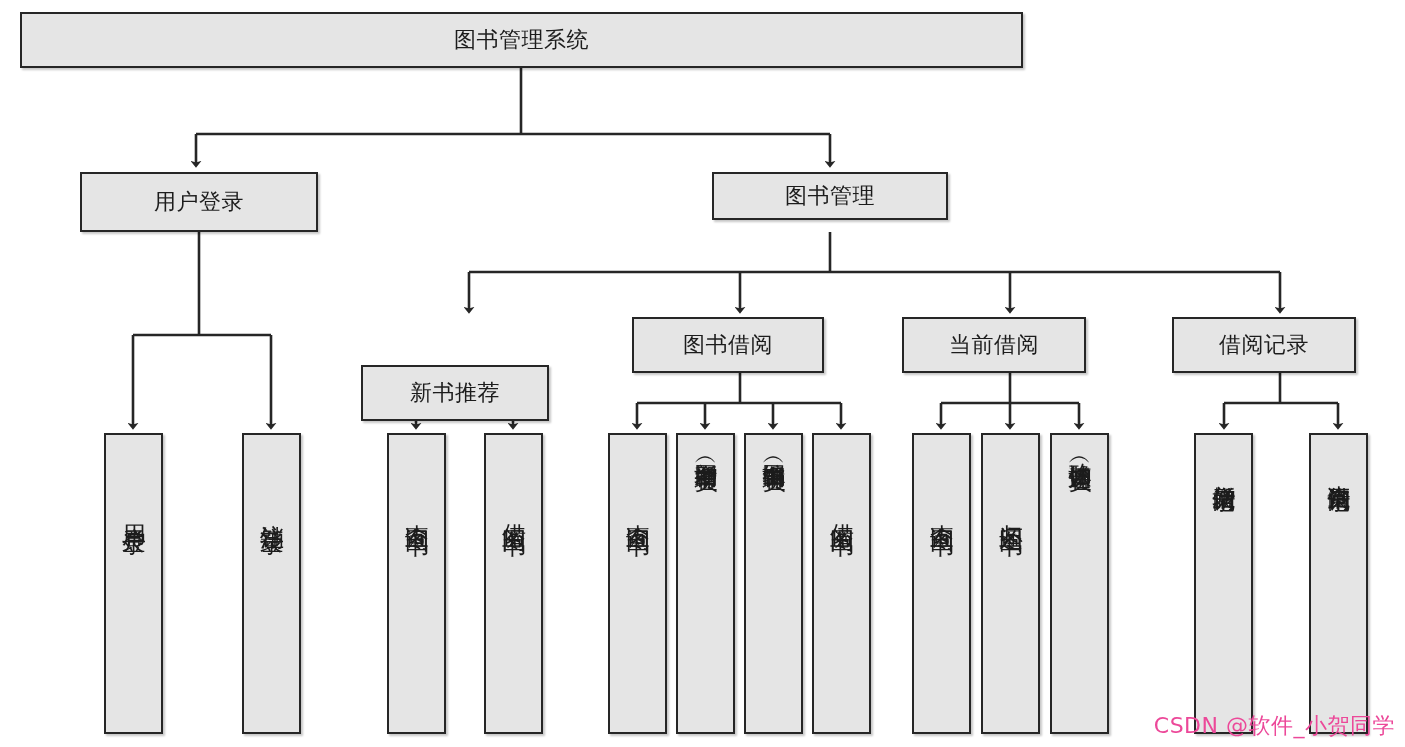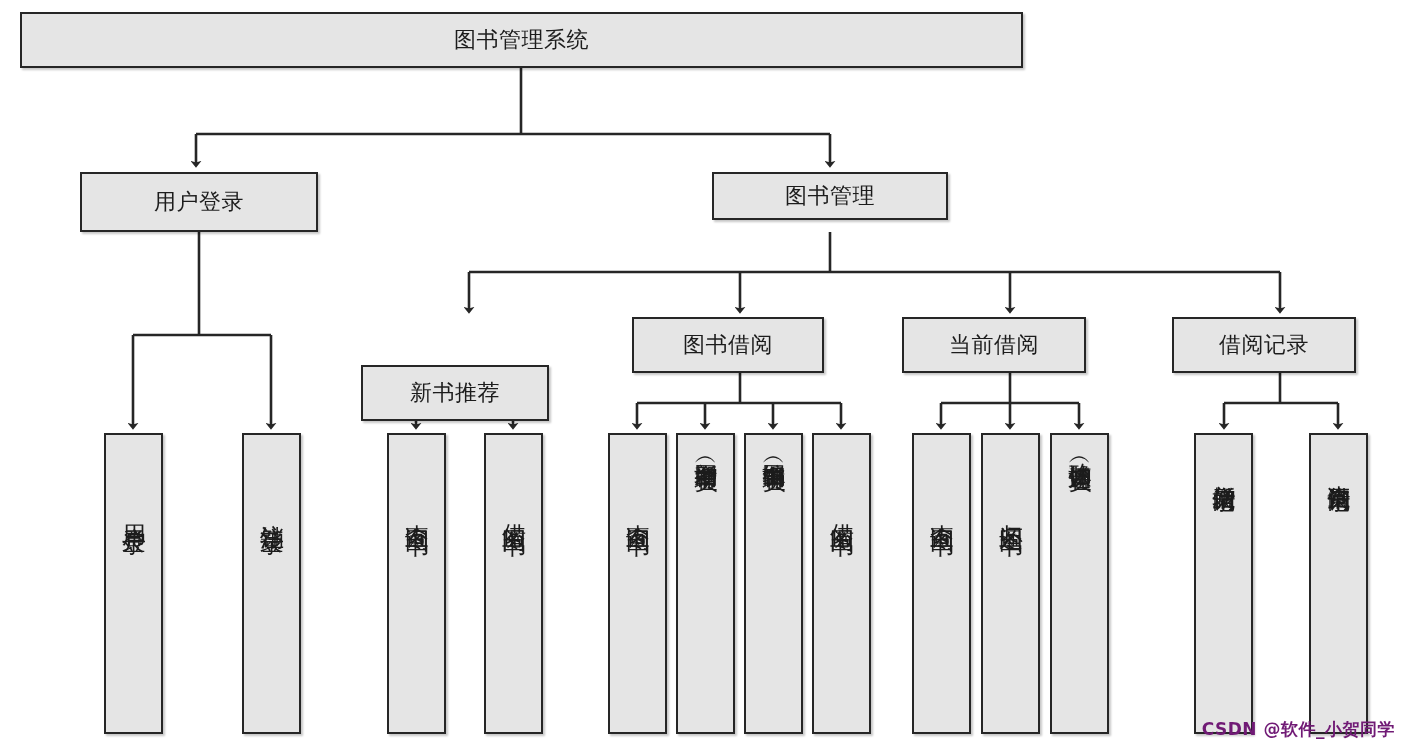--- a/index.html
+++ b/index.html
@@ -59,26 +59,25 @@
     letter-spacing: 3px;
   }
   .node-v.tall .node-label {
     font-size: 23px;
     letter-spacing: 1px;
   }
   #watermark {
     position: absolute;
     right: 10px;
     bottom: 6px;
-    font-size: 17px;
-    color: #701a75;
+    font-size: 22px;
+    color: #ec4899;
     letter-spacing: 0.5px;
     user-select: none;
     white-space: nowrap;
-    font-weight: bold;
   }
 </style>
 </head>
 <body>
 
 <div id="diagram-canvas">
 
   <svg id="diagram-svg" viewBox="0 0 1405 747">
     <defs>
       <marker id="arrowhead" markerWidth="9" markerHeight="11" refX="3.2" refY="5.5" orient="auto" markerUnits="userSpaceOnUse">

